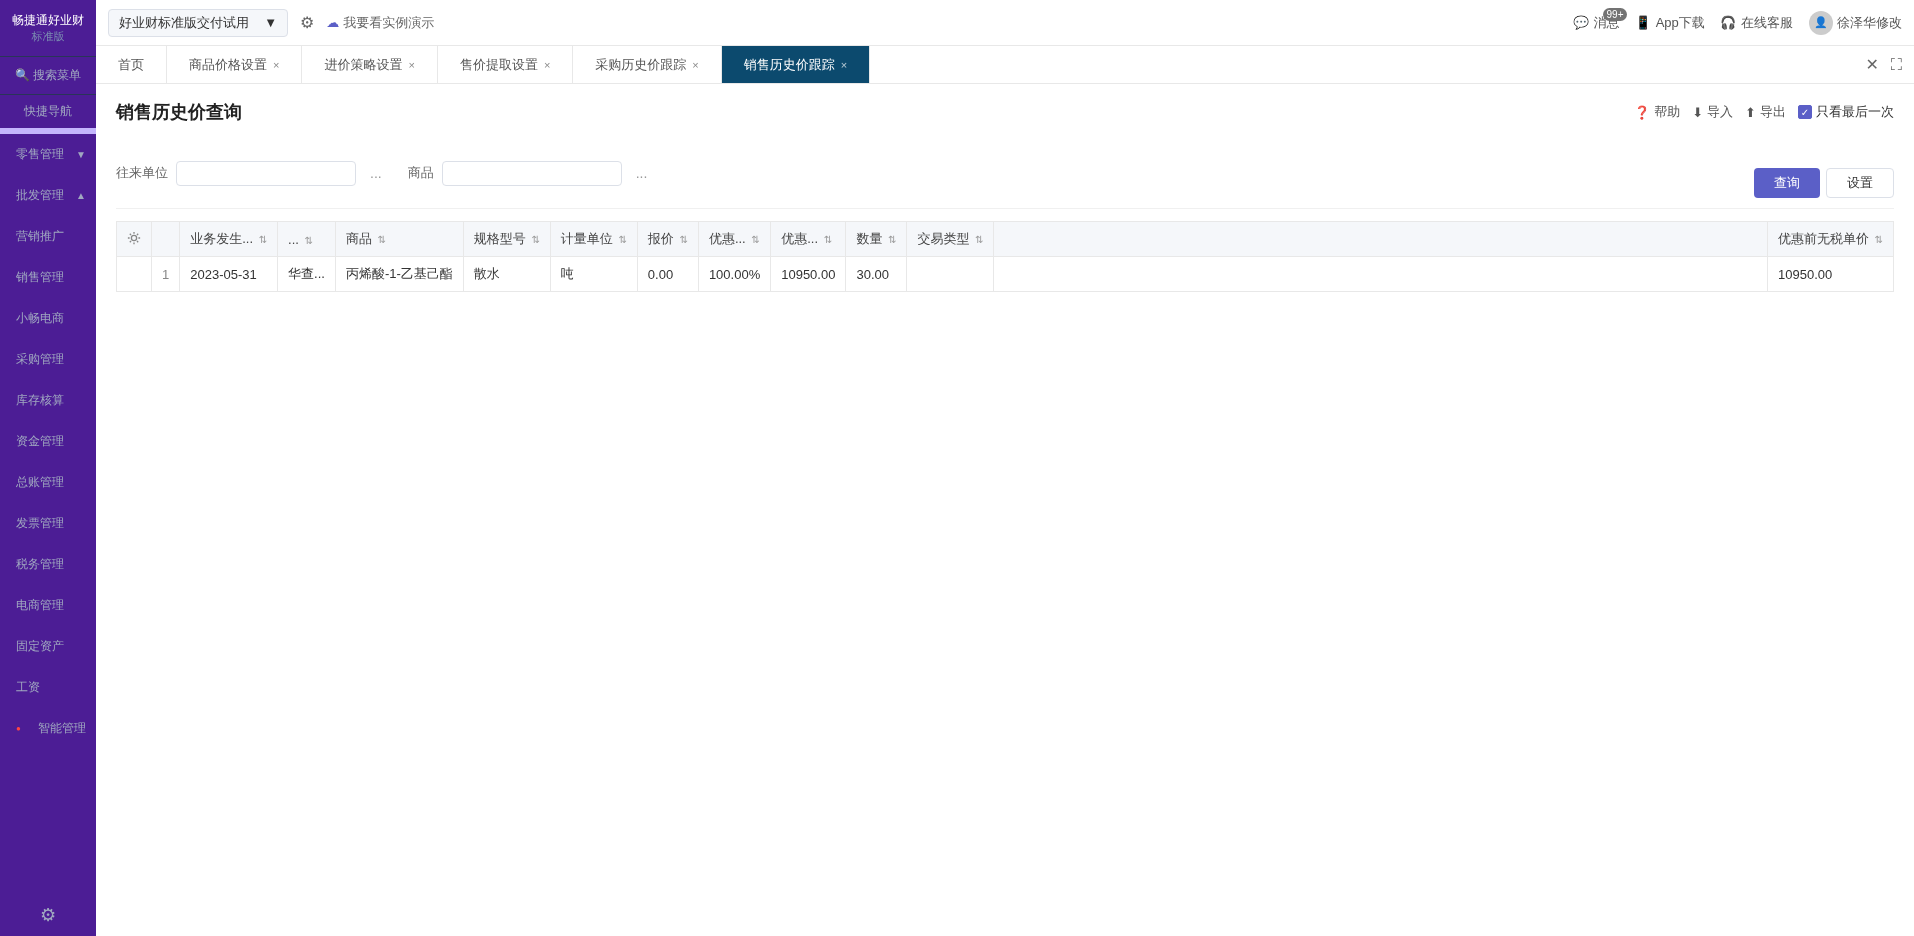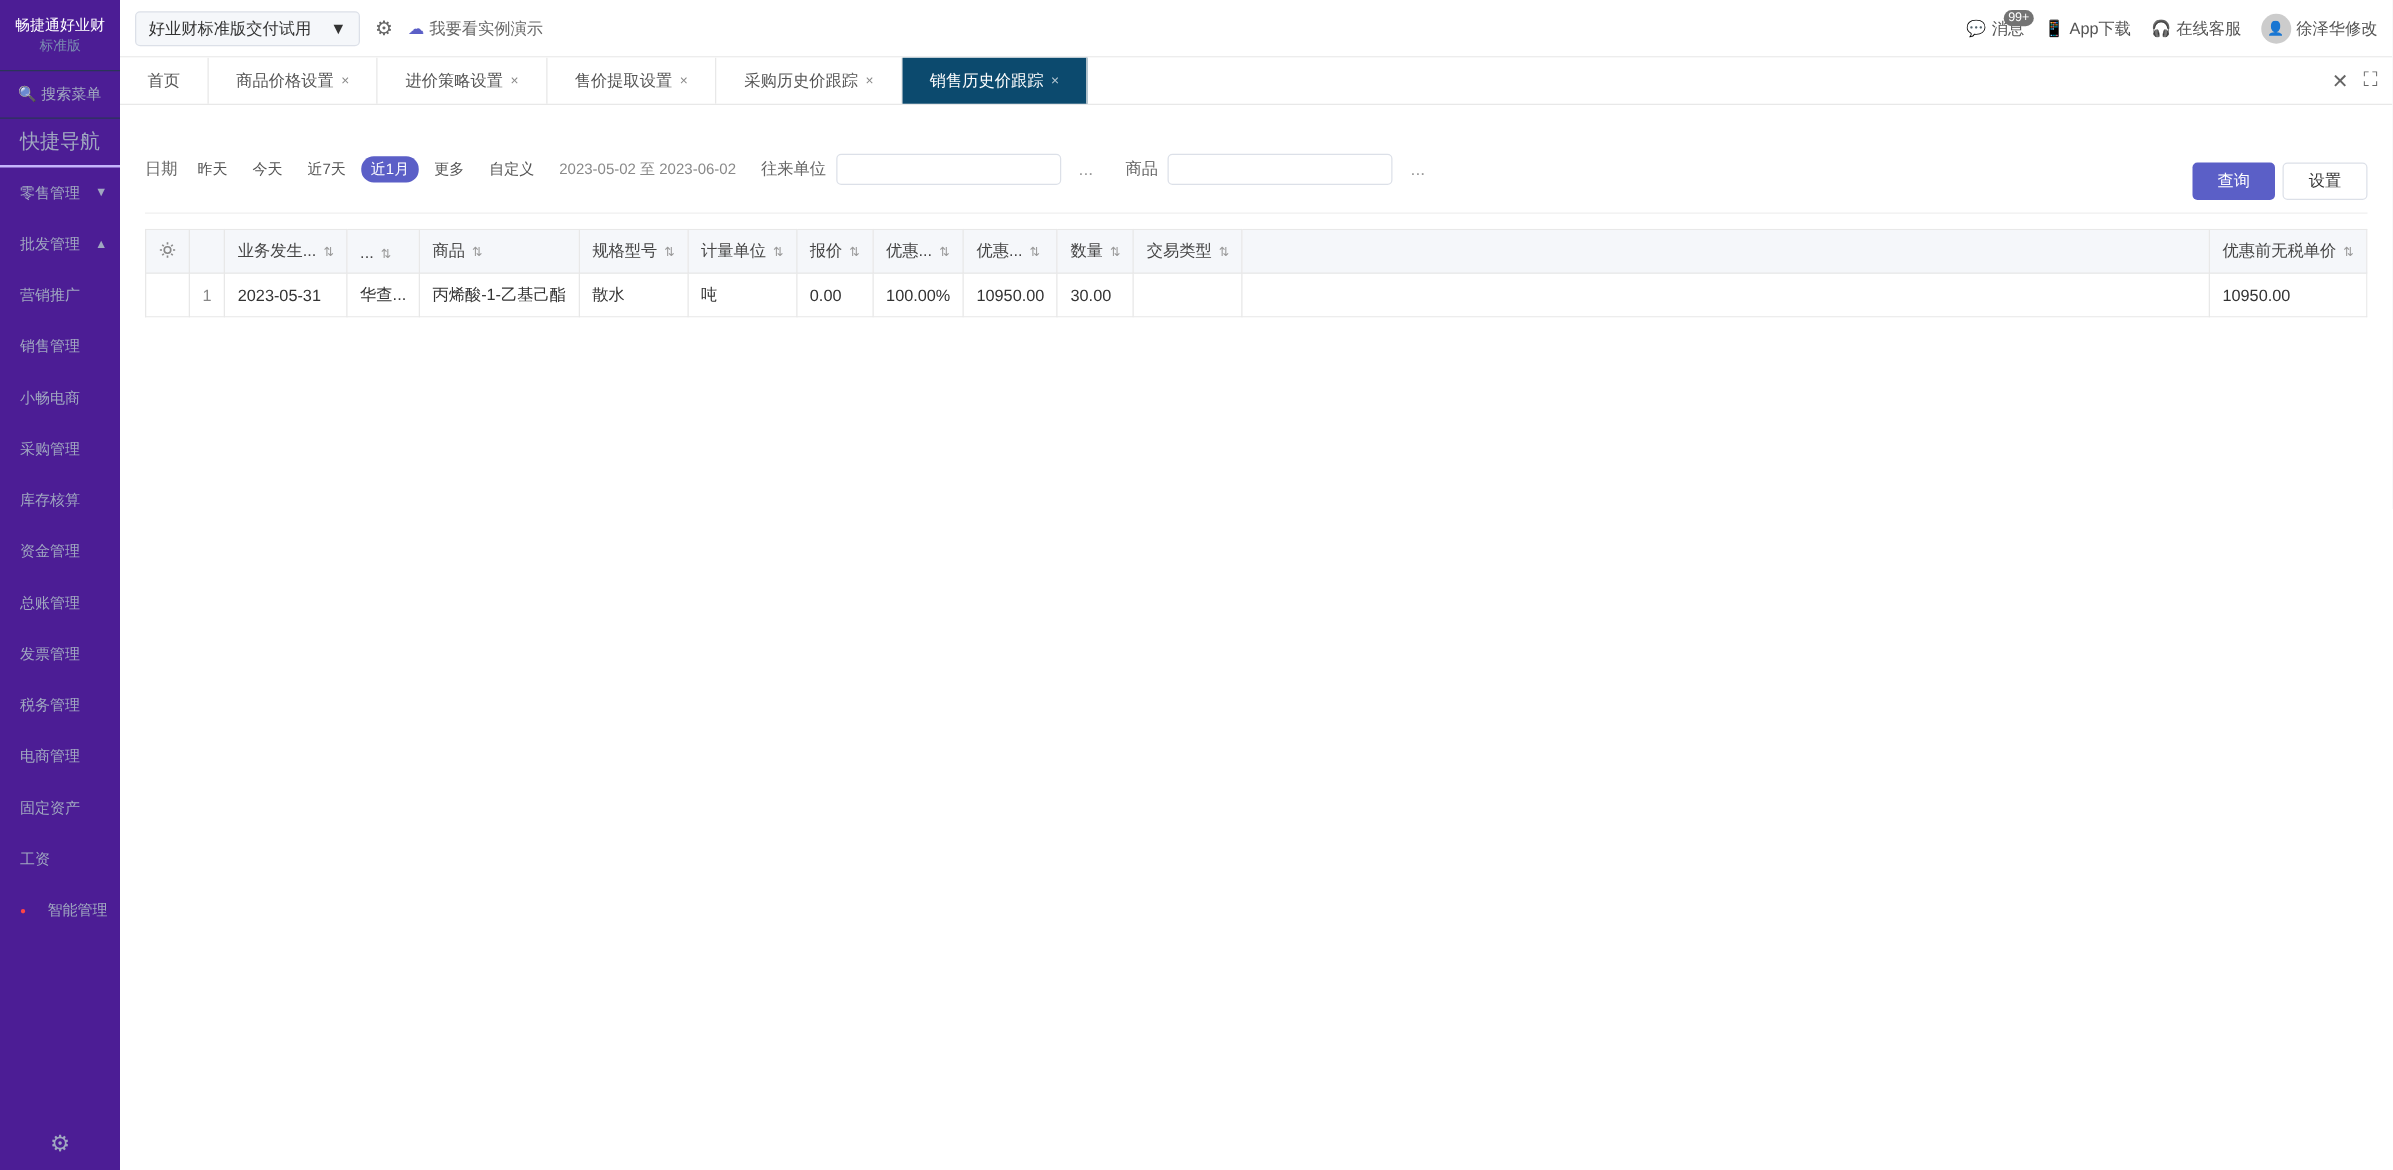--- a/index.html
+++ b/index.html
@@ -33,24 +33,24 @@
     .sidebar-search {
       padding: 10px 8px;
       text-align: center;
       cursor: pointer;
       color: #a0a8c0;
       font-size: 12px;
       border-bottom: 1px solid #2a3558;
     }
     .sidebar-nav {
       padding: 8px 0;
-      border-bottom: 2px solid #c4b5fd;
+      border-bottom: 6px solid #c4b5fd;
       text-align: center;
       cursor: pointer;
-      font-size: 16px;
+      font-size: 12px;
       color: #a0a8c0;
     }
     .sidebar-item {
       padding: 12px 8px;
       text-align: center;
       cursor: pointer;
       font-size: 12px;
       color: #a0a8c0;
       display: flex;
       align-items: center;
@@ -501,34 +501,43 @@
     </div>
     <div class="tabs-controls">
       <span class="tab-ctrl-btn">✕</span>
       <span class="tab-ctrl-btn">⛶</span>
     </div>
   </div>
 
   <div class="content">
     <div class="page-container">
 
+      <div class="page-header">
+        <h2 class="page-title">销售历史价查询</h2>
+        <div class="page-actions">
+          <div class="page-action-link">
+            <span>❓</span>
+            <span>帮助</span>
+          </div>
+          <div class="page-action-link">
+            <span>⬇</span>
+            <span>导入</span>
+          </div>
+          <div class="page-action-link">
+            <span>⬆</span>
+            <span>导出</span>
+          </div>
+          <label class="checkbox-label">
+            <div class="checkbox-box"></div>
+            <span>只看最后一次</span>
+          </label>
+        </div>
+      </div>
 
       <div class="filter-bar">
-        <div class="filter-group">
-          <span class="filter-label">日期</span>
-          <div class="date-shortcuts">
-            <span class="date-btn">昨天</span>
-            <span class="date-btn">今天</span>
-            <span class="date-btn">近7天</span>
-            <span class="date-btn active">近1月</span>
-            <span class="date-btn">更多</span>
-            <span class="date-btn">自定义</span>
-          </div>
-          <span class="date-range">2023-05-02 至 2023-06-02</span>
-        </div>
 
         <div class="filter-group">
           <span class="filter-label">往来单位</span>
           <input class="filter-input" type="text" value="" style="">
           <span class="dots-btn">...</span>
         </div>
 
         <div class="filter-group">
           <span class="filter-label">商品</span>
           <input class="filter-input" type="text" value="" style="">

